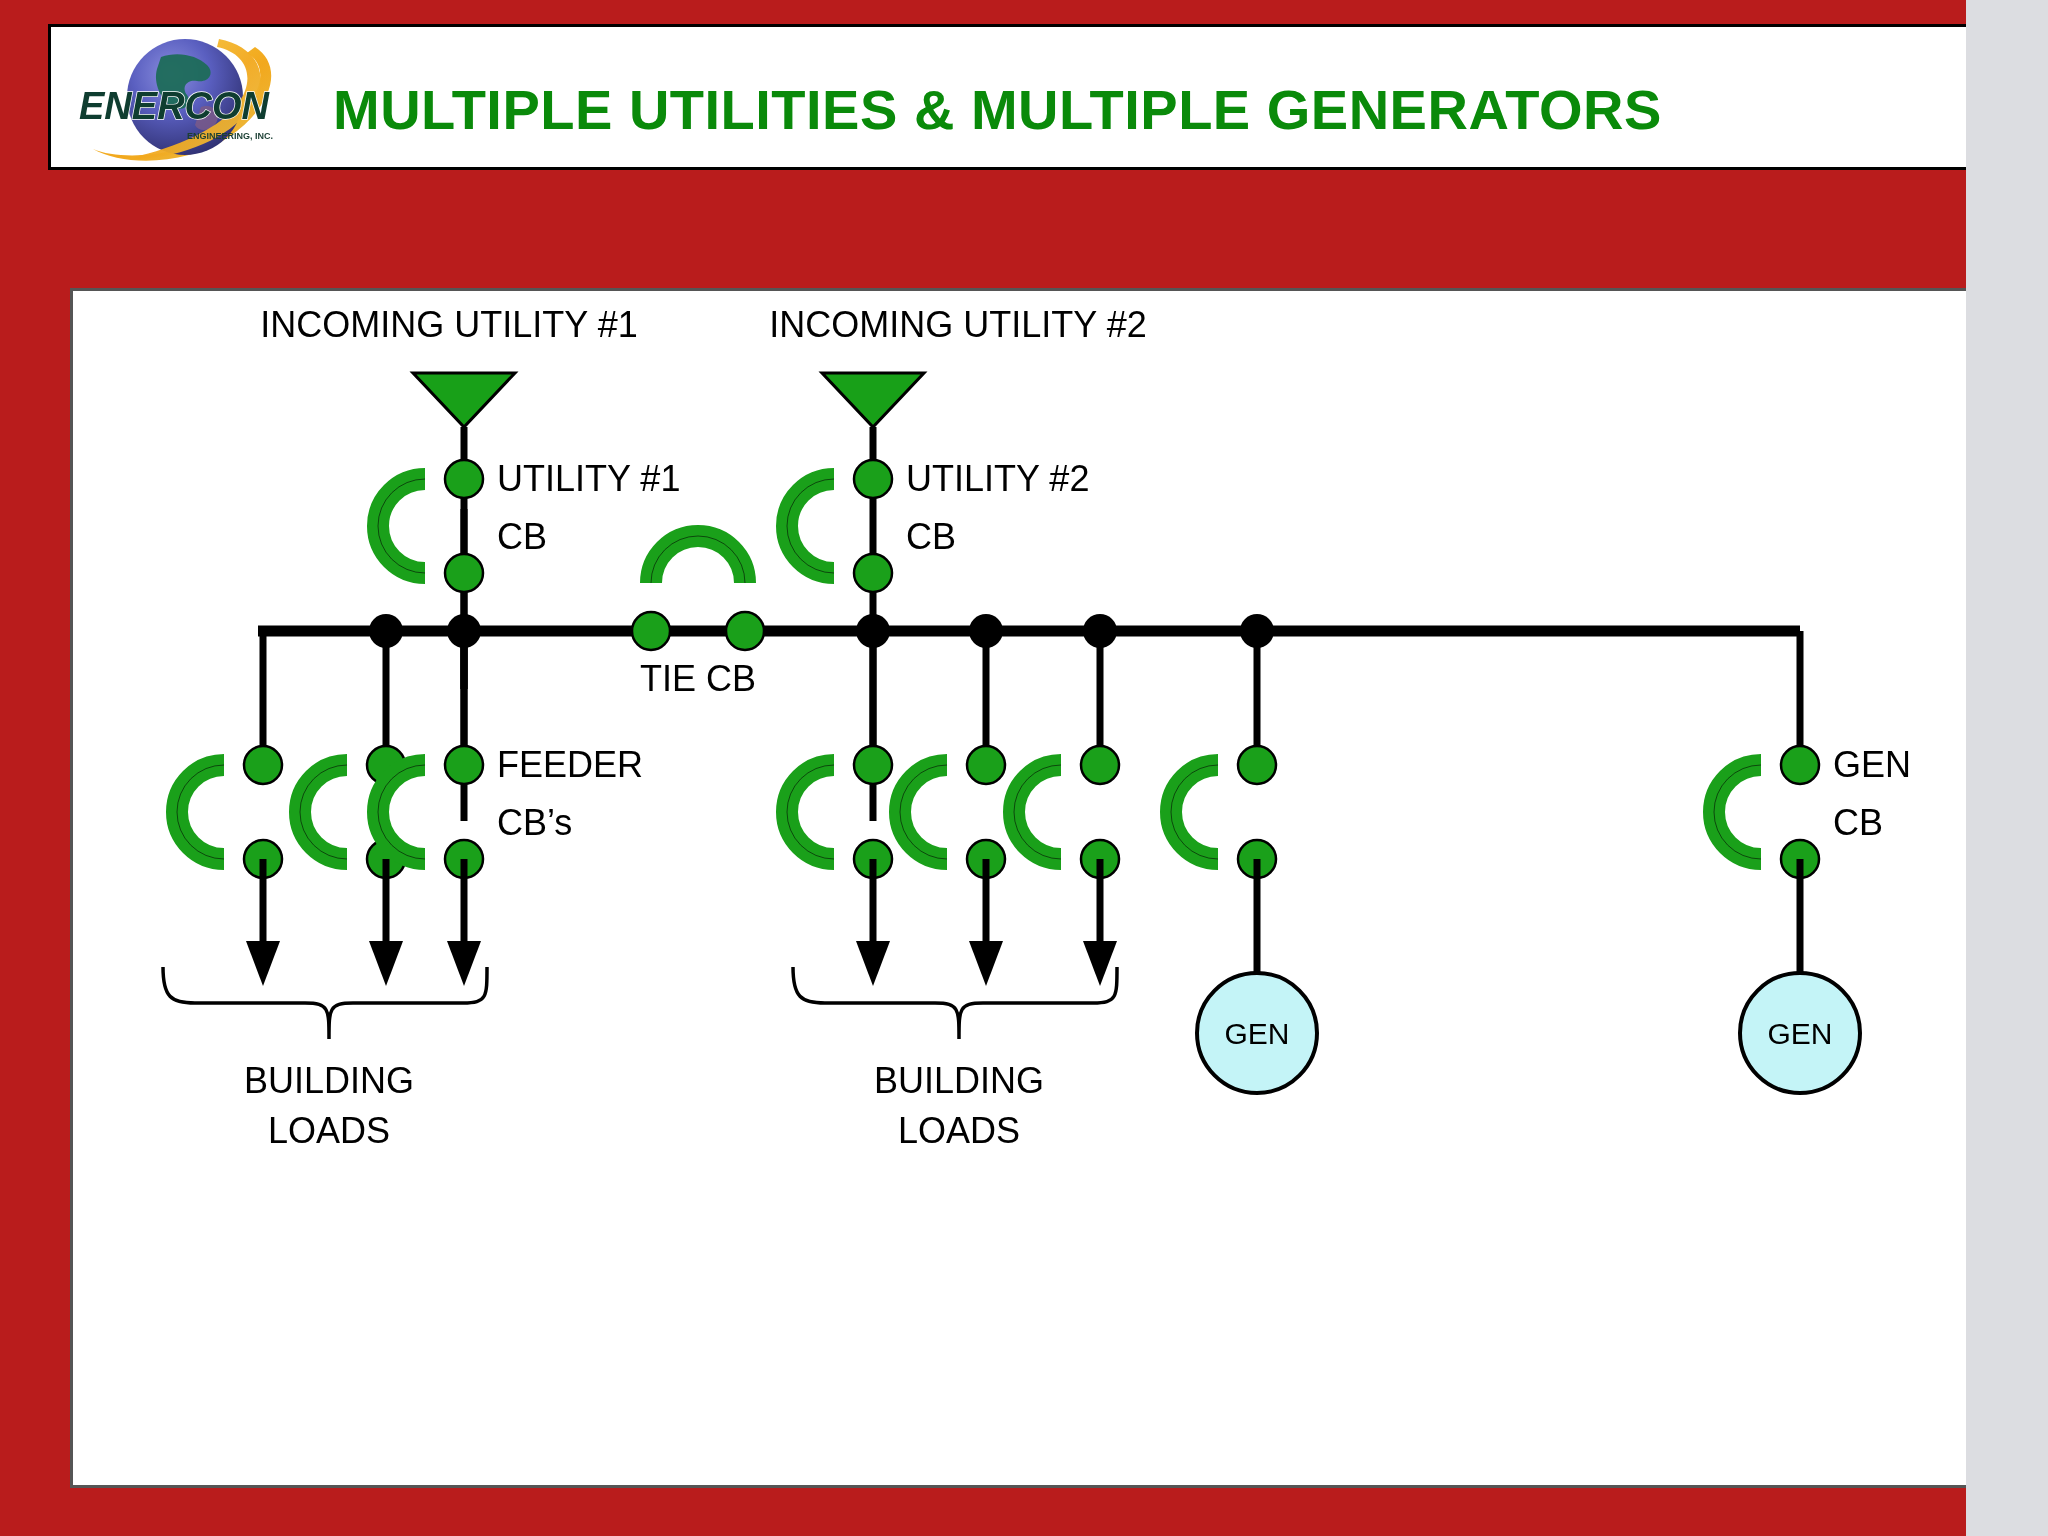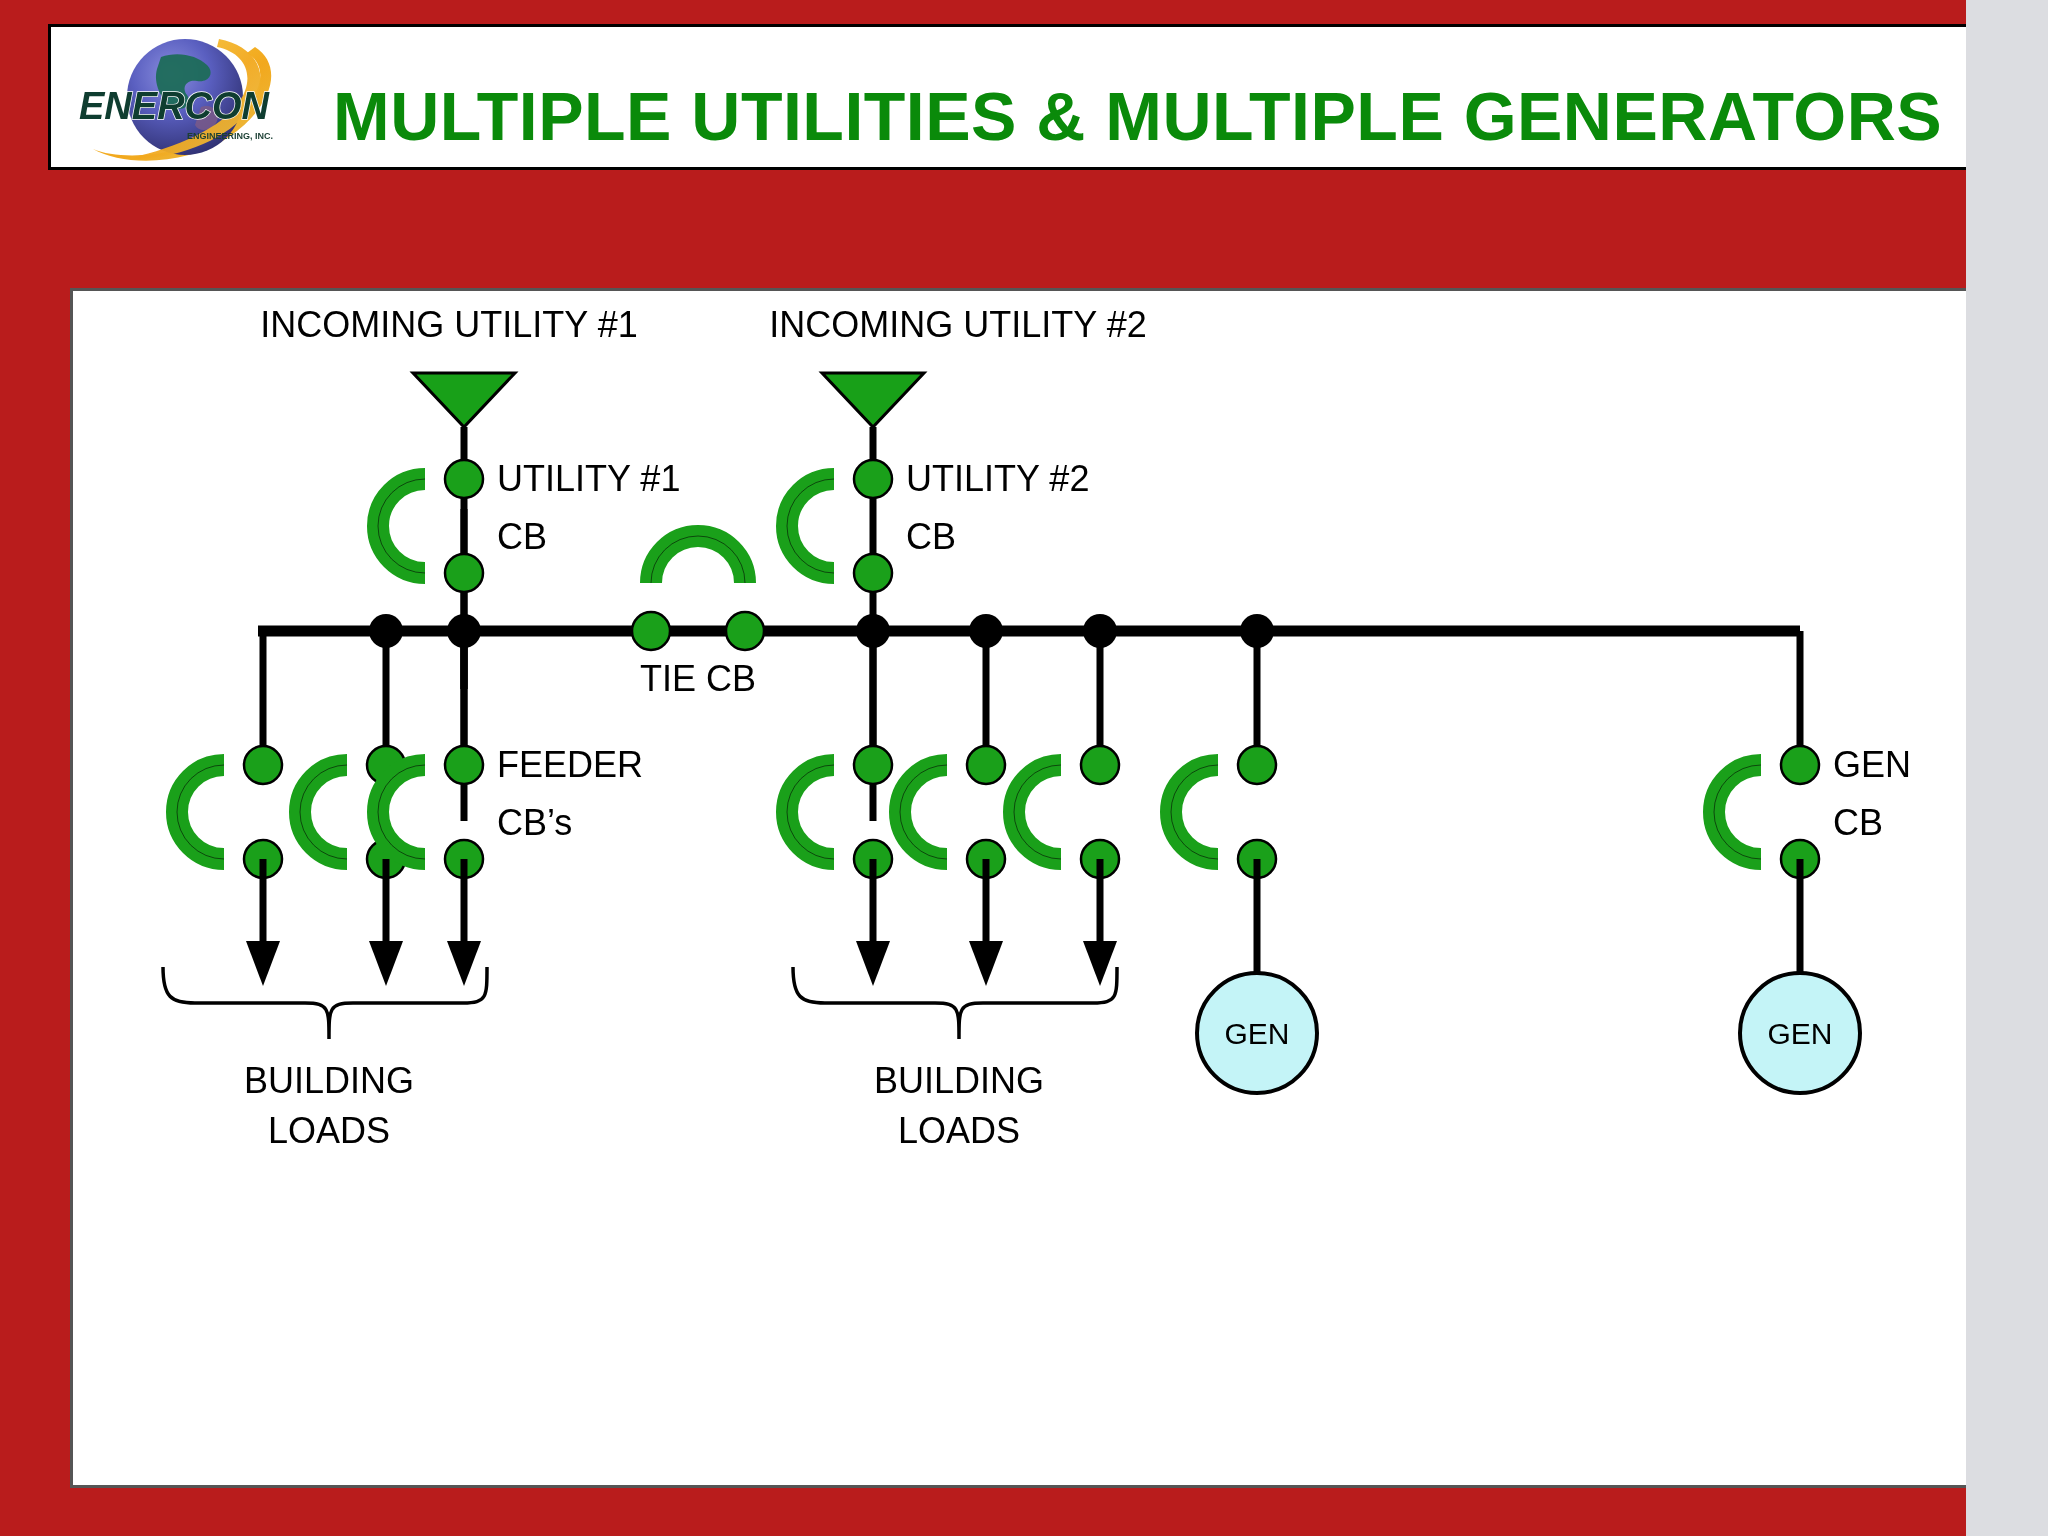--- a/index.html
+++ b/index.html
@@ -31,21 +31,21 @@
     position: absolute;
     left: 18px;
     top: 4px;
     width: 250px;
     height: 138px;
   }
   #page-title {
     position: absolute;
     left: 282px;
     top: 50px;
-    font-size: 68px;
+    font-size: 56px;
     font-weight: bold;
     color: #0a8a0a;
     letter-spacing: 0.5px;
     white-space: nowrap;
     font-family: "Liberation Sans", sans-serif;
   }
   
   #diagram-panel {
     position: absolute;
     left: 70px;

